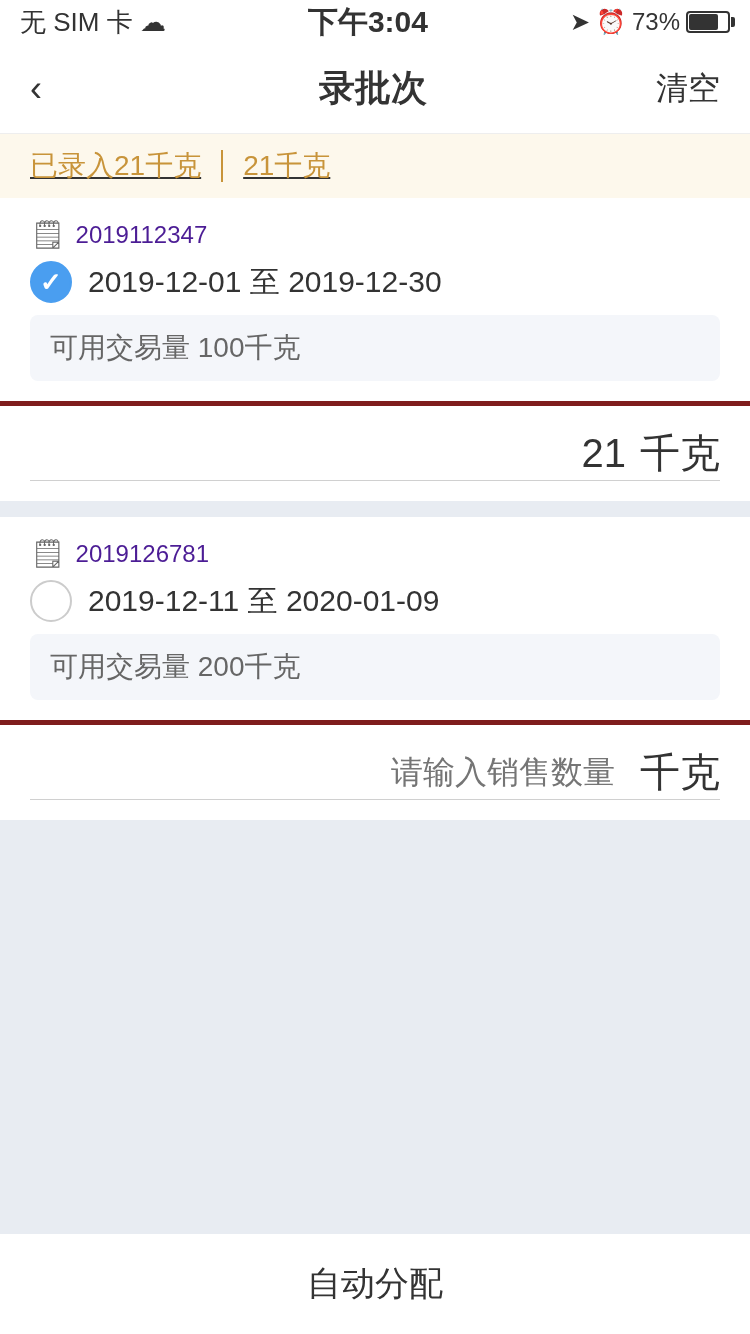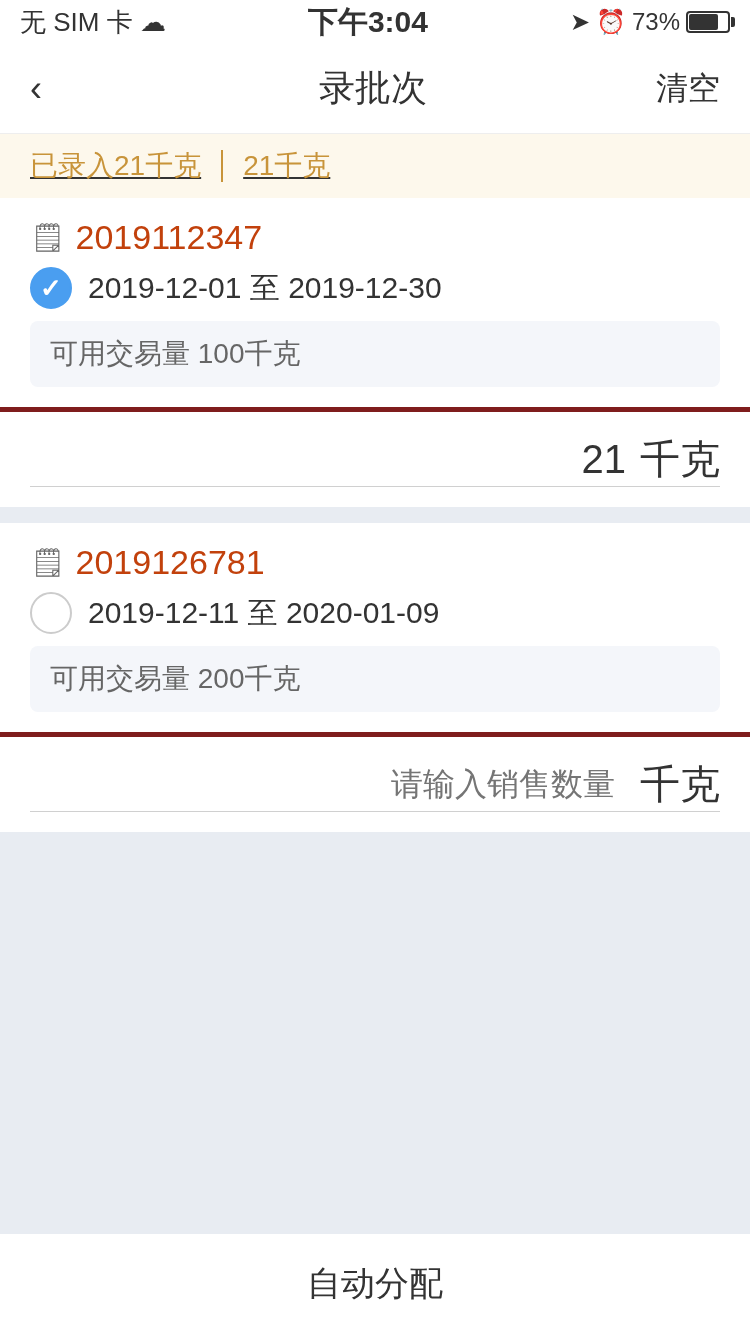--- a/index.html
+++ b/index.html
@@ -81,21 +81,21 @@
       border-bottom: 1px solid #eee;
     }
     .nav-back {
       font-size: 36px;
       color: #333;
       cursor: pointer;
       width: 60px;
     }
     .nav-title {
       font-size: 36px;
-      font-weight: 400;
+      font-weight: 700;
       color: #333;
     }
     .nav-clear {
       font-size: 32px;
       color: #333;
       cursor: pointer;
     }
 
     
     .info-banner {
@@ -124,22 +124,22 @@
       padding: 0 30px 20px 30px;
       margin-top: 0;
     }
     .batch-item-header {
       display: flex;
       align-items: center;
       padding: 20px 0 10px 0;
       gap: 10px;
     }
     .batch-id {
-      font-size: 34px;
-      color: #c2410c;
+      font-size: 24px;
+      color: #4c1d95;
       font-weight: 500;
     }
     .batch-id-icon {
       font-size: 28px;
       color: #666;
     }
     .batch-date-row {
       display: flex;
       align-items: center;
       gap: 16px;

